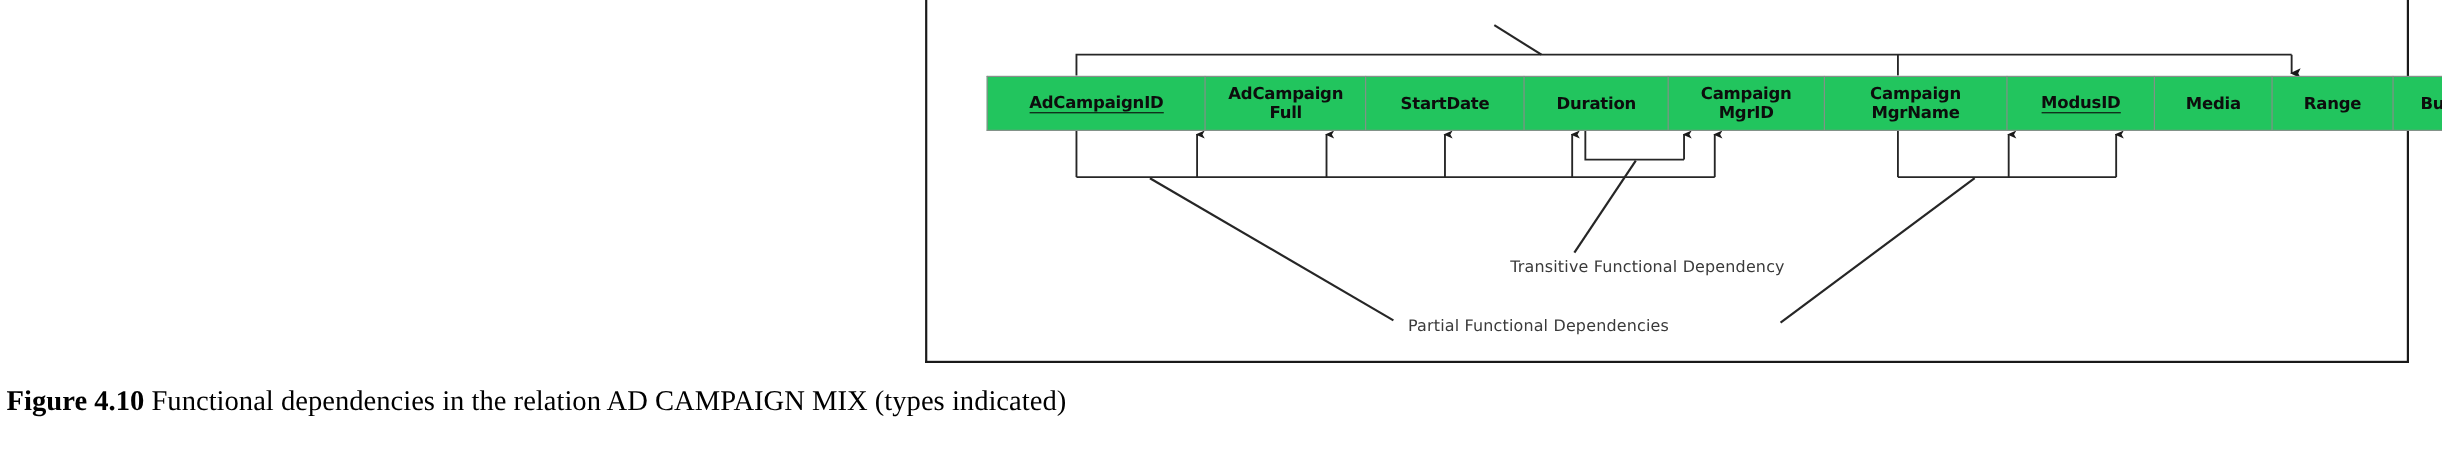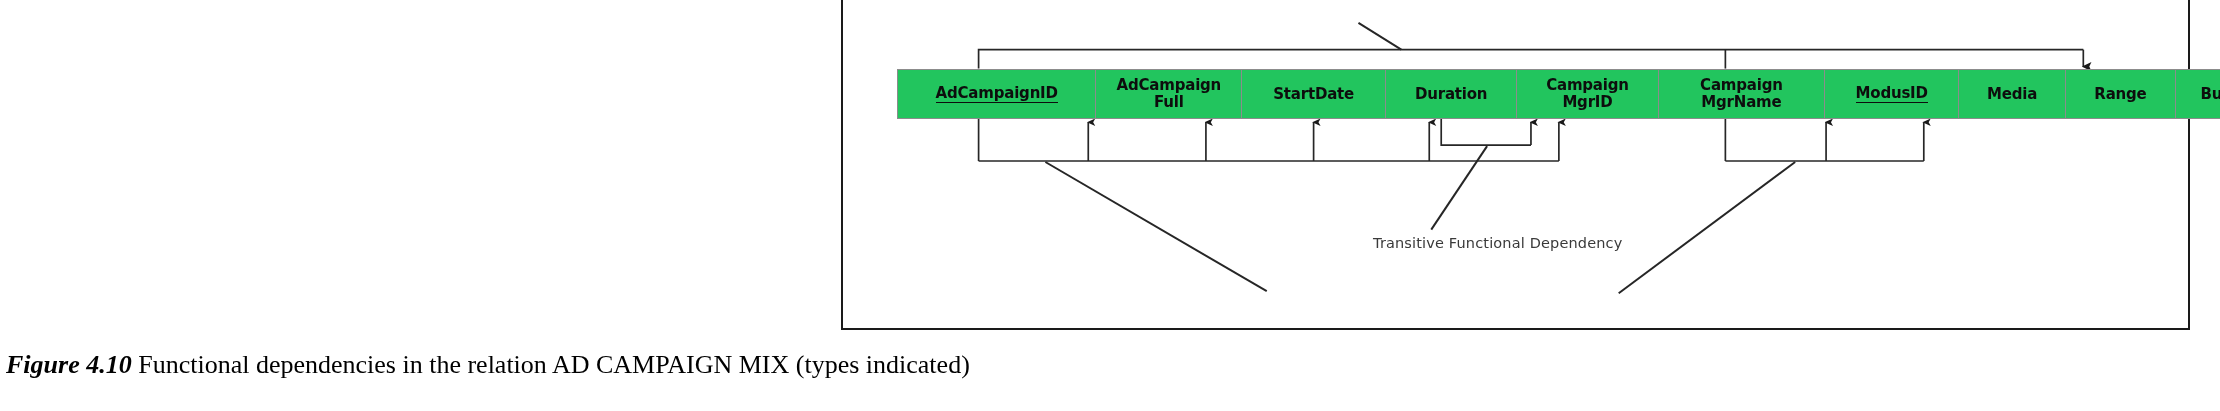--- a/index.html
+++ b/index.html
@@ -85,21 +85,20 @@
     position: absolute;
     left: 6px;
     top: 350px;
     font-family: "Liberation Serif", serif;
     font-size: 26px;
     color: #000000;
     white-space: nowrap;
   }
   #figure-caption .caption-label {
     font-weight: bold;
-    font-style: italic;
   }
 </style>
 </head>
 <body>
 
 <div id="figure-frame">
 
   <svg id="diagram-canvas" viewBox="0 0 1349 331" preserveAspectRatio="none">
     <defs>
       <marker id="arrow-up" markerWidth="9" markerHeight="9" refX="4.5" refY="1.4" orient="auto-start-reverse" markerUnits="userSpaceOnUse">
@@ -188,18 +187,19 @@
         <td style="width:121px">
           <span class="attr-name">BudgetPctg</span>
         </td>
       </tr>
     </tbody>
   </table>
 
 
   <div class="annot" id="label-transitive">Transitive Functional Dependency</div>
 
+  <div class="annot" id="label-partial">Partial Functional Dependencies</div>
 
 </div>
 
 <div id="figure-caption">
   <span class="caption-label">Figure 4.10</span><span> Functional dependencies in the relation AD CAMPAIGN MIX (types indicated)</span>
 </div>
 
 </body></html>

